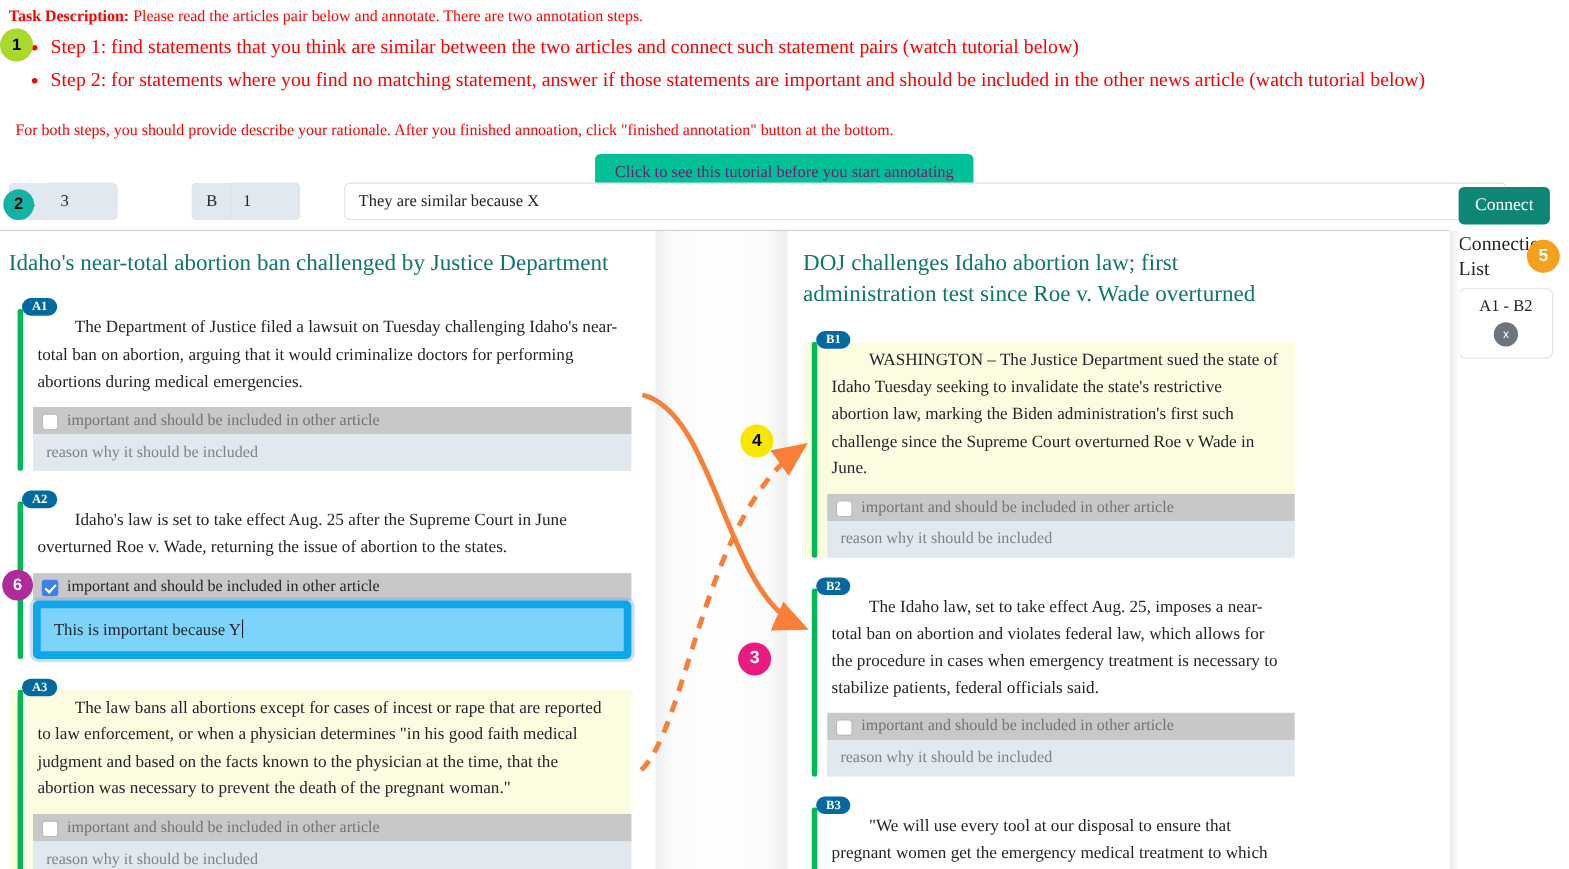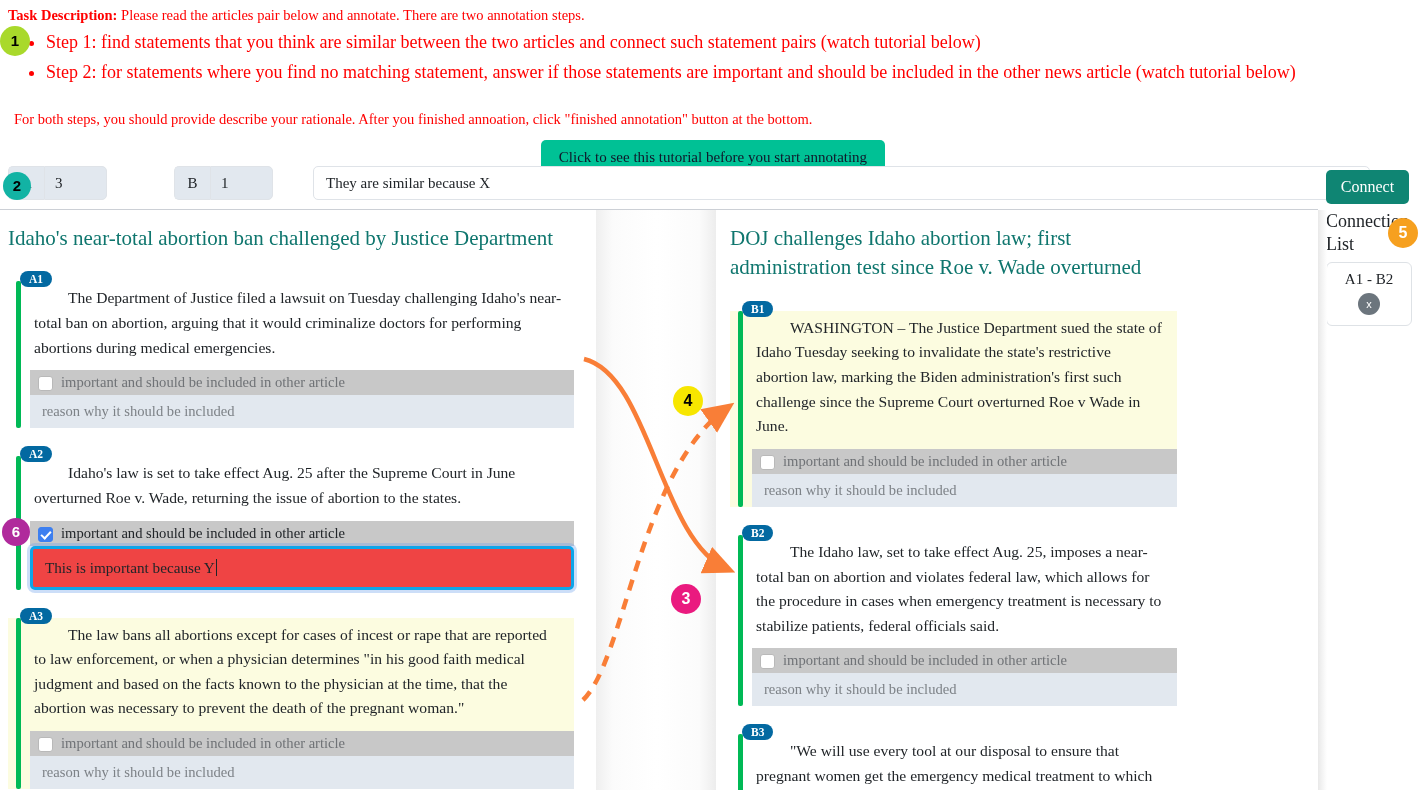--- a/index.html
+++ b/index.html
@@ -17,21 +17,21 @@
   #task-desc { padding:4px 8px 0 8px; }
   .td-line { color:#ff0000; font-size:14.5px; line-height:1.55; }
   .td-line b { font-weight:bold; }
   #steps-list { margin:2px 0 0 0; padding-left:38px; }
   #steps-list li { color:#ff0000; font-size:18px; line-height:1.62; }
   #both-steps { color:#ff0000; font-size:14.5px; margin-top:24px; padding-left:6px;}
 
   #tutorial-row { text-align:center; margin-top:12px; }
   #tutorial-btn {
     display:inline-block;
-    background:#00c195; color:#0f172a;
+    background:#00c195; color:#701a75;
     border:none; border-radius:5px;
     padding:9px 18px; font-size:15px;
     font-family:"Liberation Serif", serif;
     cursor:pointer;
   }
 
   
   #toolbar {
     position:absolute; left:0; top:166px; width:1426px; height:44px;
     display:flex; align-items:flex-start;
@@ -153,22 +153,22 @@
 
   .reason-box {
     margin-left:8px;
     background:#e2e8ef;
     color:#7d8287;
     font-size:14.6px;
     padding:8px 12px;
     border:none;
   }
   .reason-box.filled {
-    background:#ef4444; color:#212529; font-size:15.2px;
-    border:3px solid #0ea5e9; border-radius:5px;
+    background:#7dd3fc; color:#212529; font-size:15.2px;
+    border:7px solid #0ea5e9; border-radius:5px;
     box-shadow:0 0 0 3px rgba(110,160,235,.35);
     padding:10px 12px;
     position:relative;
   }
   .caret {
     display:inline-block; width:1px; height:17px;
     background:#212529; vertical-align:-3px; margin-left:1px;
   }
 
   

